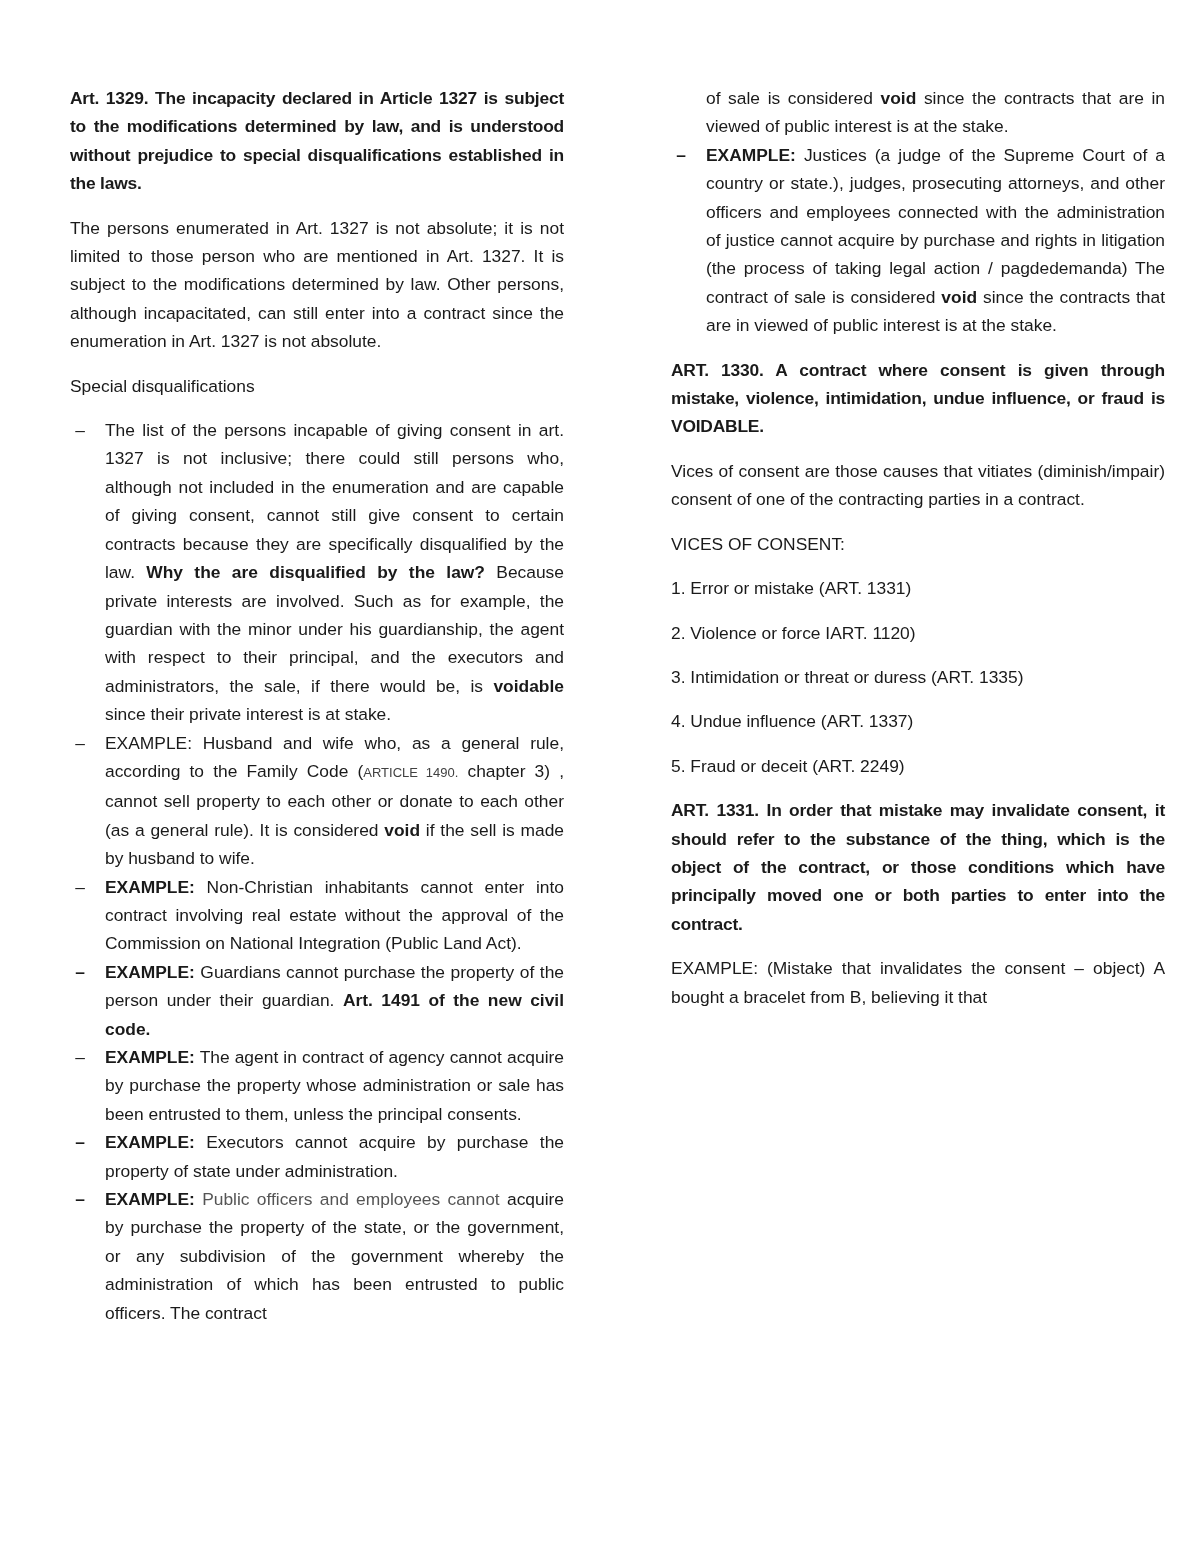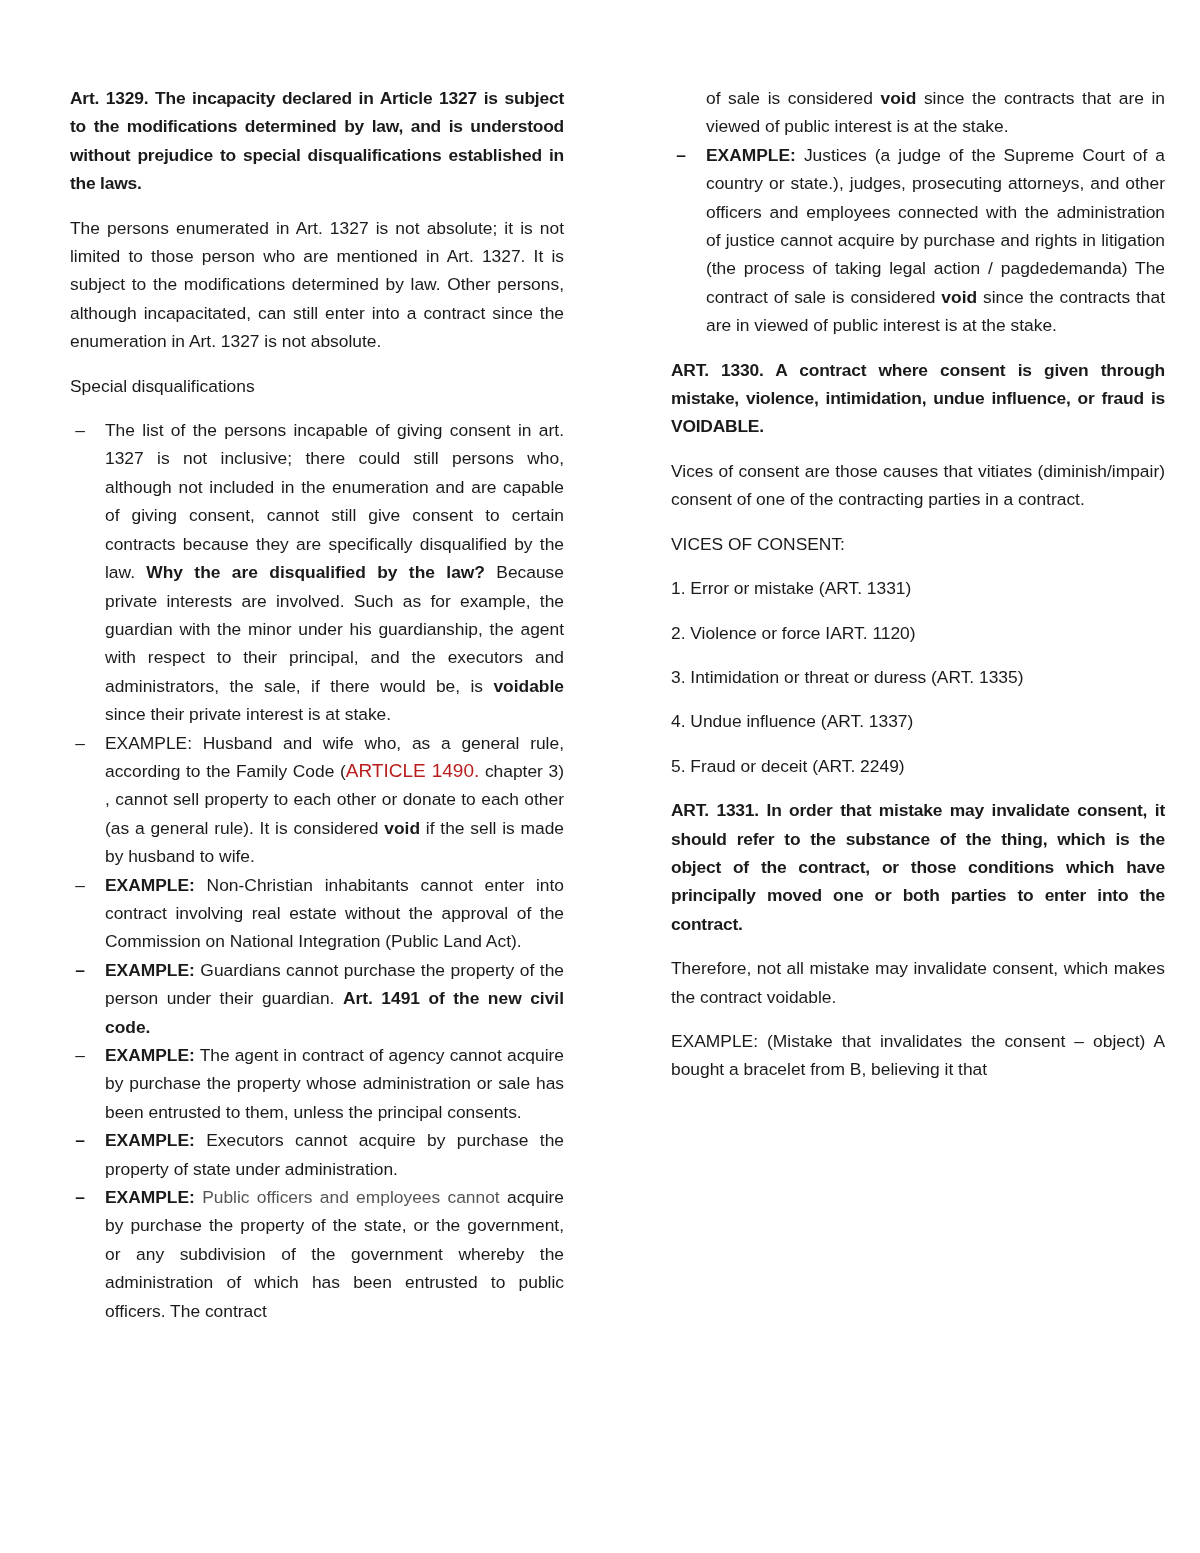--- a/index.html
+++ b/index.html
@@ -17,21 +17,21 @@
     p { margin: 0 0 16px 0; }
     .heading { font-weight: bold; letter-spacing: -0.2px; }
     .section-title { font-weight: normal; margin: 0 0 16px 0; }
     ul.dash { list-style: none; margin: 0 0 16px 0; padding: 0; }
     ul.dash li { position: relative; padding-left: 35px; margin: 0; }
     ul.dash li .dash-icon {
       position: absolute; left: 0; top: 0; width: 20px; text-align: center;
     }
     ul.dash li .dash-icon.heavy { font-weight: bold; }
     b { font-weight: bold; }
-    .blue { color: #b91c1c; font-family: "Liberation Sans", sans-serif; font-size: 19px; }
+    .blue { color: #404040; font-family: "Liberation Sans", sans-serif; font-size: 13px; }
     .gray { color: #555555; }
     .numbered p { margin: 0 0 16px 0; }
     .continued { padding-left: 35px; margin-bottom: 0; }
   </style>
 </head>
 <body>
 
 <div class="col left">
   <p class="heading">Art. 1329. The incapacity declared in Article 1327 is subject to the modifications determined by law, and is understood without prejudice to special disqualifications established in the laws.</p>
   <p>The persons enumerated in Art. 1327 is not absolute; it is not limited to those person who are mentioned in Art. 1327. It is subject to the modifications determined by law. Other persons, although incapacitated, can still enter into a contract since the enumeration in Art. 1327 is not absolute.</p>
@@ -84,15 +84,14 @@
 
   <div class="numbered">
     <p>1. Error or mistake (ART. 1331)</p>
     <p>2. Violence or force IART. 1120)</p>
     <p>3. Intimidation or threat or duress (ART. 1335)</p>
     <p>4. Undue influence (ART. 1337)</p>
     <p>5. Fraud or deceit (ART. 2249)</p>
   </div>
 
   <p class="heading">ART. 1331. In order that mistake may invalidate consent, it should refer to the substance of the thing, which is the object of the contract, or those conditions which have principally moved one or both parties to enter into the contract.</p>
-  <p>Therefore, not all mistake may invalidate consent, which makes the contract voidable.</p>
   <p>EXAMPLE: (Mistake that invalidates the consent – object) A bought a bracelet from B, believing it that</p>
 </div>
 
 </body></html>

